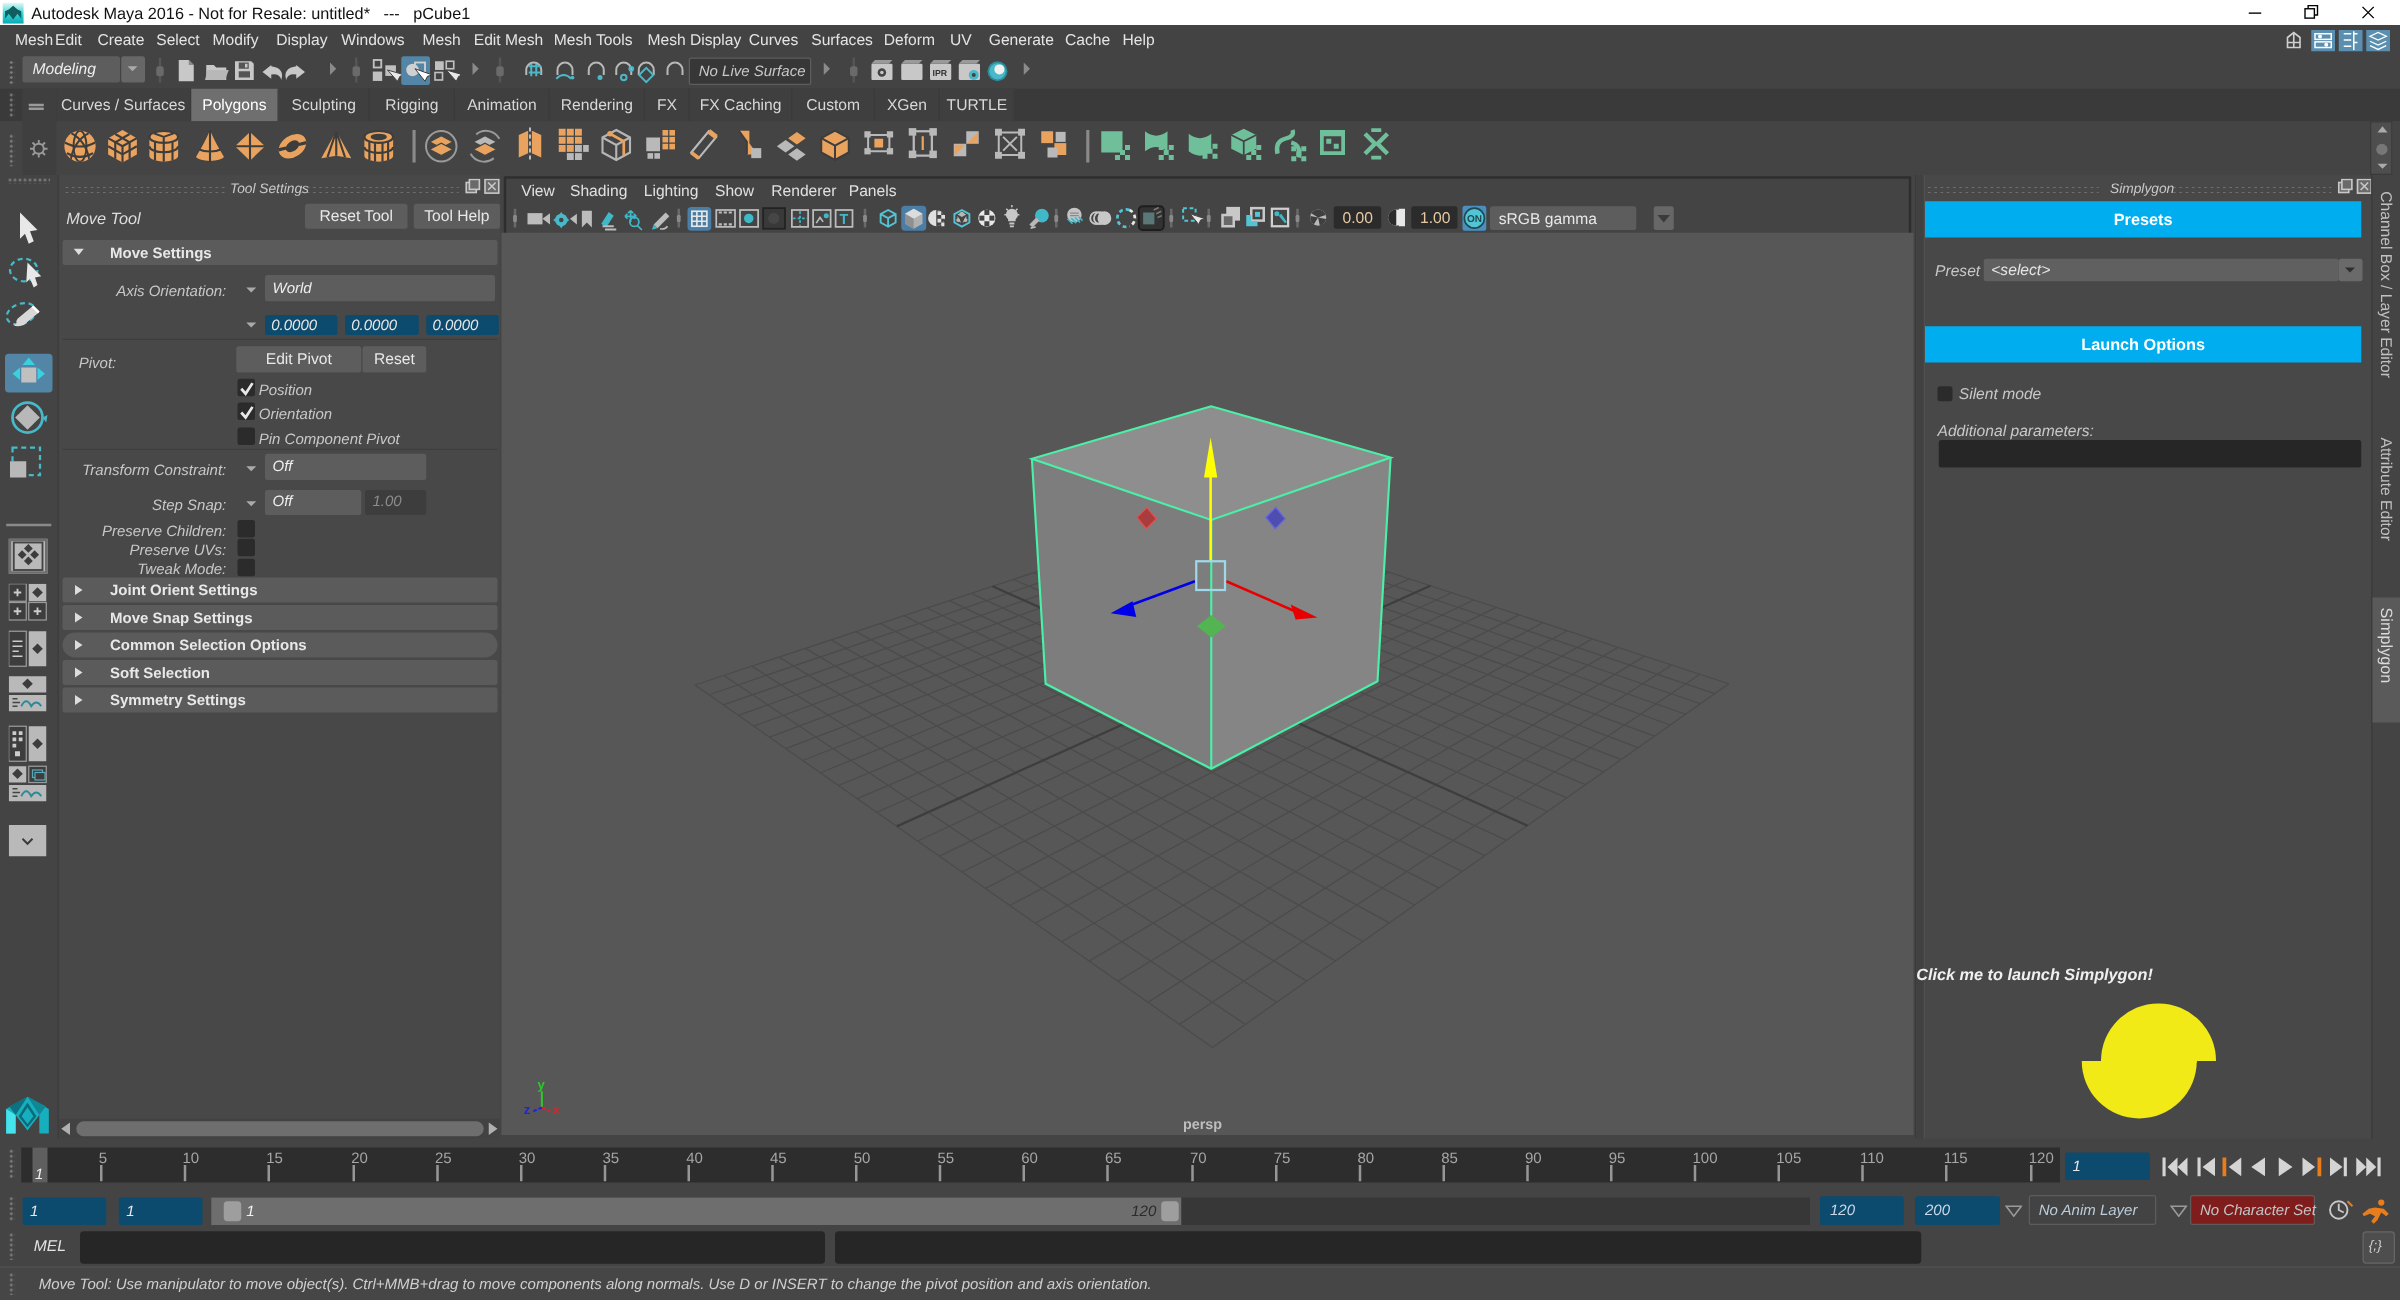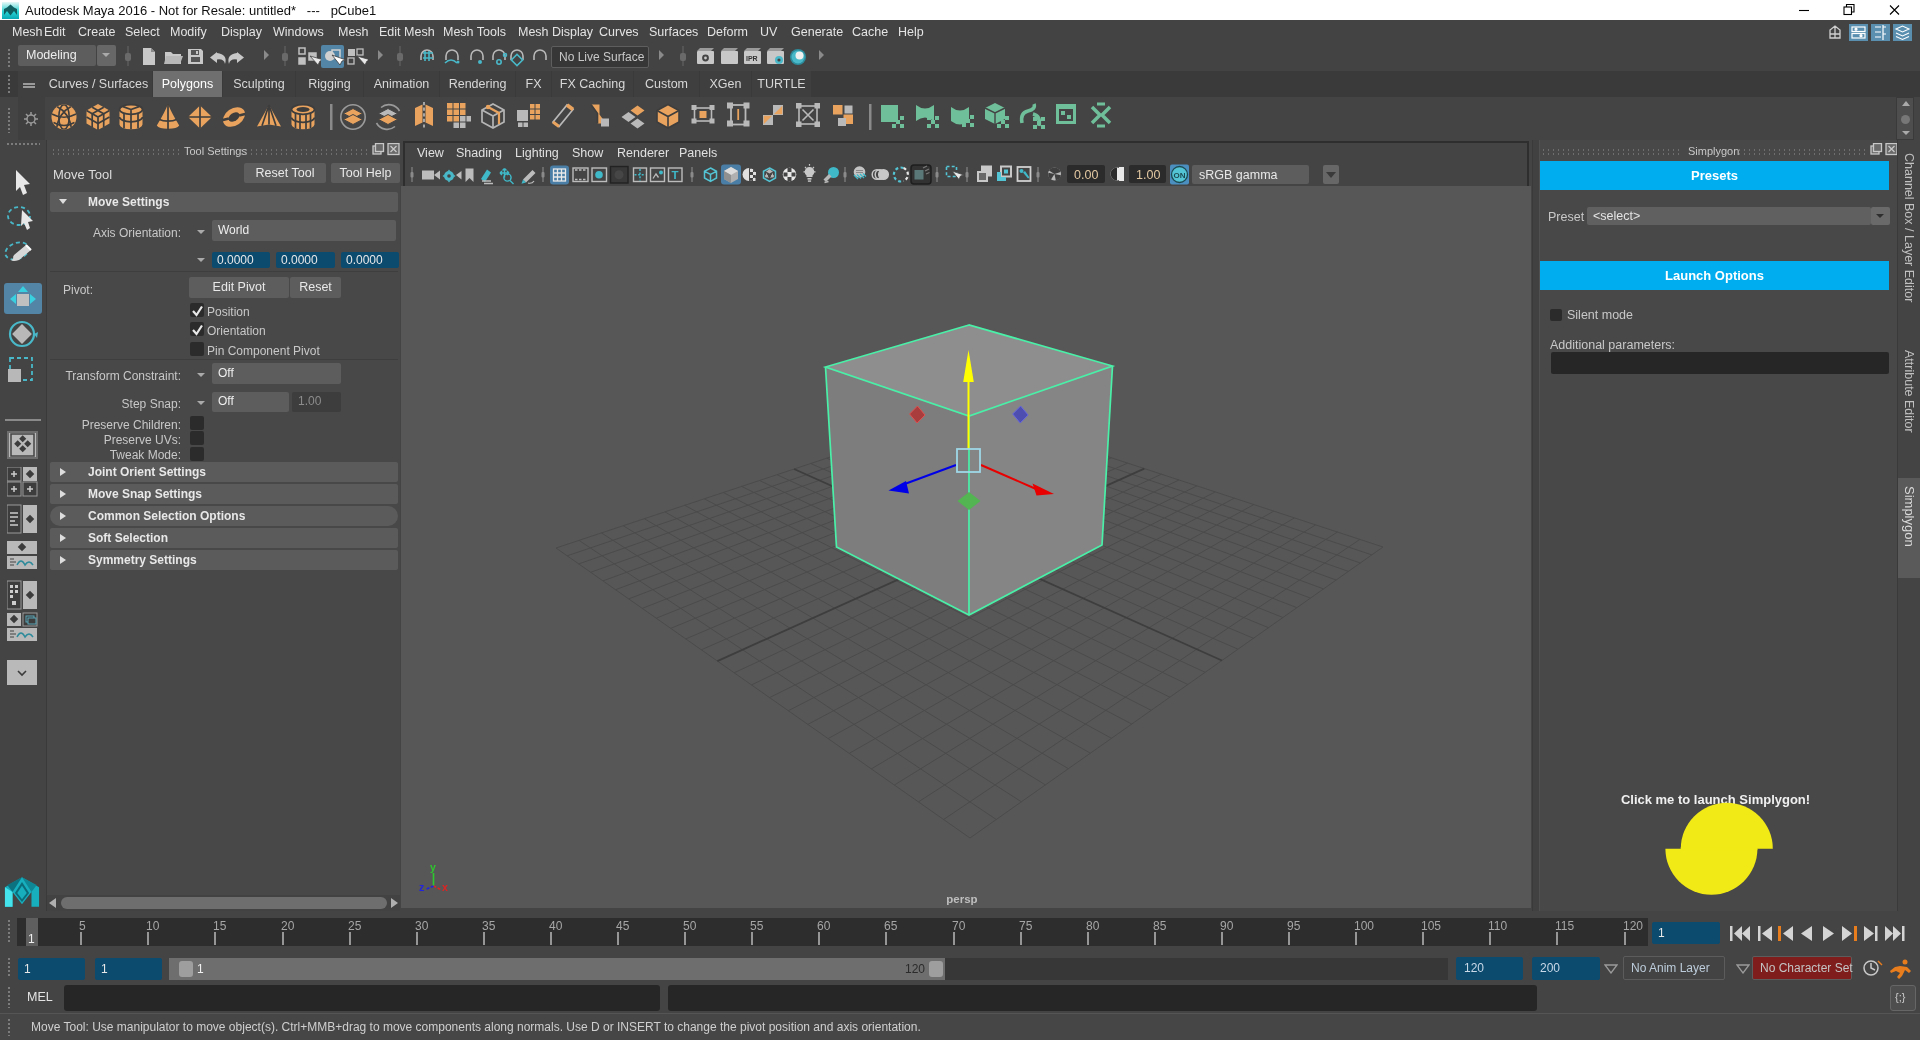--- a/index.html
+++ b/index.html
@@ -25,21 +25,21 @@
 #shelf{left:0;top:97px;width:1920px;height:43px;background:#444444;}
 
 #toolbox{left:0;top:140px;width:46px;height:771px;background:#444444;}
 
 #tspanel{left:46px;top:140px;width:354px;height:771px;background:#484848;border-left:1px solid #3a3a3a;}
 .dotfill{background-image:radial-gradient(#6e6e6e 0.8px,transparent 1px);background-size:5px 4px;background-position:0 1px;}
 .mbtn{position:absolute;background:#5d5d5d;border-radius:2px;color:#e8e8e8;text-align:center;}
 .sechead{position:absolute;left:3px;width:348px;height:20px;background:#5b5b5b;border-radius:2px;color:#e8e8e8;font-weight:bold;font-size:12px;line-height:20px;}
 .darkin{position:absolute;background:#0c4a6e;border-radius:2px;color:#e8e8e8;}
 .cb{position:absolute;width:14px;height:14px;background:#2b2b2b;border-radius:2px;}
-.lbl{position:absolute;color:#c8c8c8;font-size:12px;white-space:nowrap;}
+.lbl{position:absolute;color:#c8c8c8;font-size:12px;white-space:nowrap;font-style:italic;}
 .dd{position:absolute;width:0;height:0;border-top:4px solid #aaa;border-left:4px solid transparent;border-right:4px solid transparent;}
 .rarr{position:absolute;width:0;height:0;border-left:6px solid #ddd;border-top:4px solid transparent;border-bottom:4px solid transparent;}
 
 #vppanel{left:400px;top:140px;width:1132px;height:771px;background:#444444;}
 #vpmenu span{position:absolute;top:6px;font-size:12.5px;color:#e0e0e0;}
 
 #simpanel{left:1532px;top:140px;width:365px;height:771px;background:#484848;border-left:1px solid #3a3a3a;}
 .bluebar{position:absolute;left:7px;width:349px;height:29px;background:#00aeef;color:#fff;font-weight:bold;font-size:13px;text-align:center;line-height:29px;}
 #sidebar{left:1897px;top:140px;width:23px;height:771px;background:#444444;border-left:1px solid #3a3a3a;}
 .rot{position:absolute;color:#c0c0c0;font-size:12.5px;white-space:nowrap;transform:rotate(90deg);transform-origin:0 0;}
@@ -969,21 +969,21 @@
         <span class="lbl" style="left:6px;top:2px;color:#e4e4e4;font-size:12.5px;">&lt;select&gt;</span>
       </div>
  <div class="abs" style="left:338px;top:67px;width:19px;height:18px;background:#6a6a6a;border-radius:2px;">
         <div class="dd" style="left:5px;top:7px;border-top-color:#2e2e2e;"></div>
       </div>
  <div class="bluebar" style="top:121px;">Launch Options</div>
  <div class="cb" style="left:17px;top:169px;width:12px;height:12px;"></div>
  <div class="lbl" style="left:34px;top:168px;font-size:12.5px;">Silent mode</div>
  <div class="lbl" style="left:17px;top:198px;font-size:12.5px;">Additional parameters:</div>
  <div class="abs" style="left:18px;top:212px;width:338px;height:22px;background:#262626;border-radius:2px;"></div>
- <div class="lbl" style="left:0;top:632px;width:365px;text-align:center;font-weight:bold;font-size:13px;color:#f0f0f0;margin-top:20px;">Click me to launch Simplygon!</div>
+ <div class="lbl" style="left:0;top:632px;width:365px;font-weight:bold;font-size:13px;color:#f0f0f0;">Click me to launch Simplygon!</div>
  <svg class="abs" style="left:125px;top:656px" width="125" height="106" viewBox="0 0 125 106">
   <path d="M 22.8 52.7 A 46 46 0 0 1 114.8 52.7 Z" fill="#f2ea16"></path>
   <path d="M 99.4 52.7 A 46 46 0 0 1 7.4 52.7 Z" fill="#f2ea16"></path>
   <rect x="22.8" y="51.2" width="76.6" height="3" fill="#f2ea16"></rect>
  </svg>
 </div>
 
 <div class="abs" id="sidebar">
  <div class="rot" style="left:18px;top:13px;">Channel Box / Layer Editor</div>
  <div class="rot" style="left:18px;top:210px;">Attribute Editor</div>

